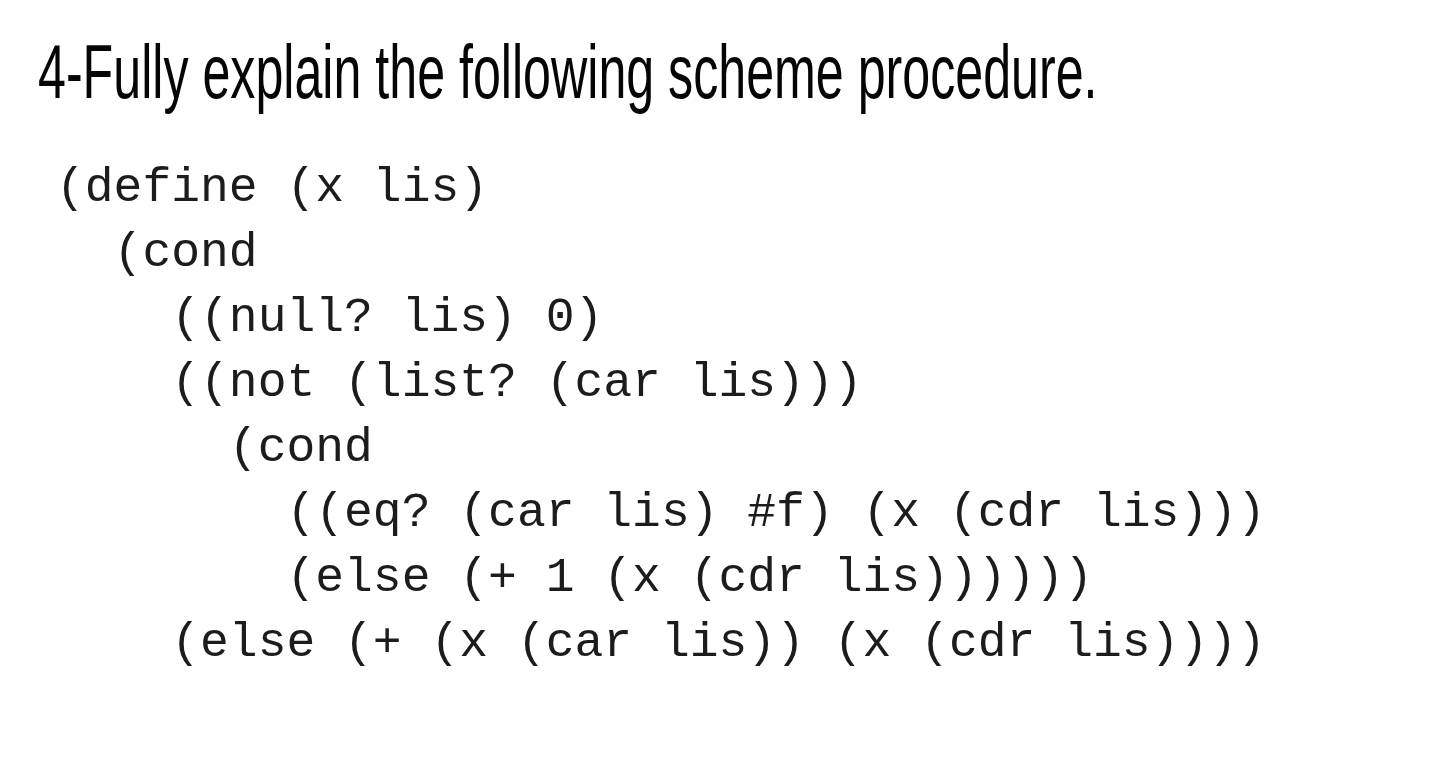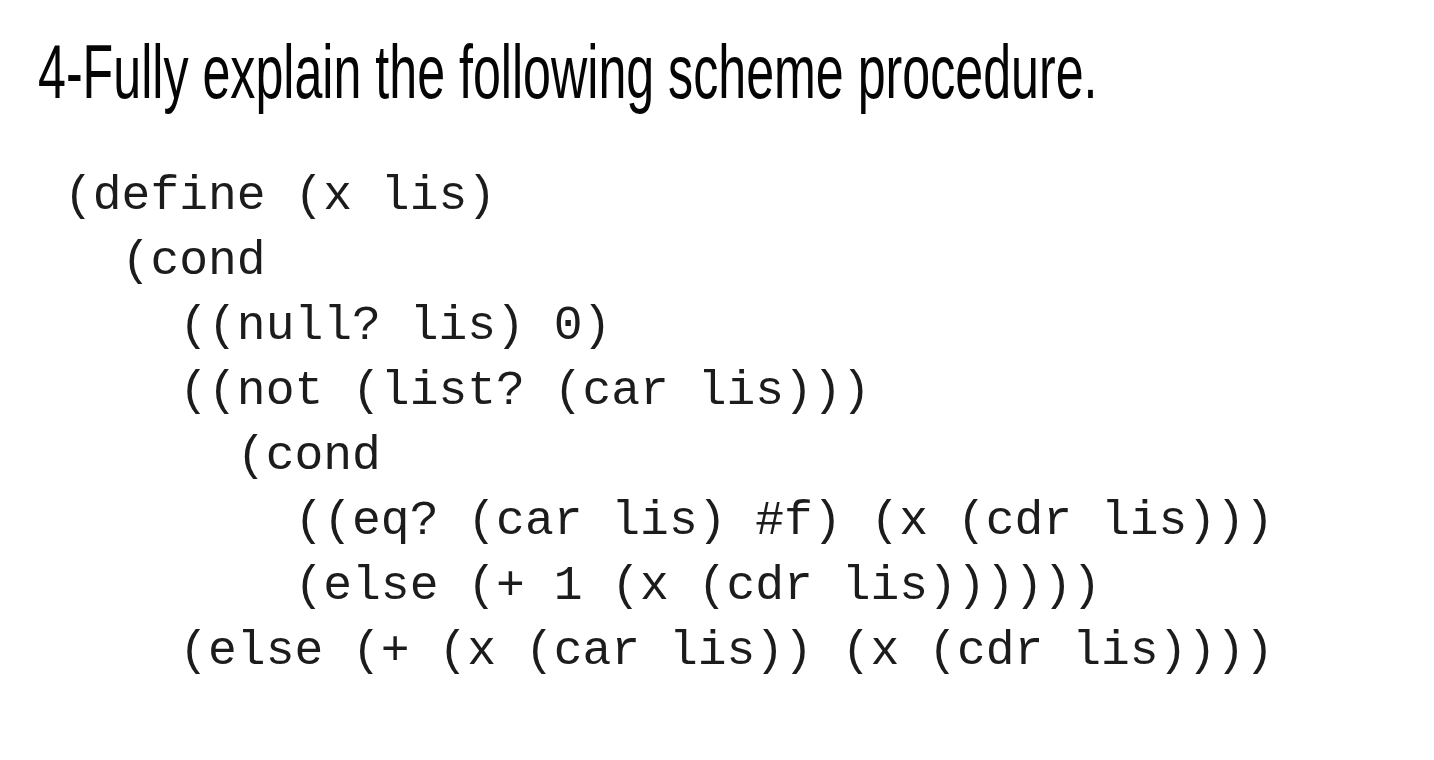--- a/index.html
+++ b/index.html
@@ -25,21 +25,21 @@
     color: #050505;
     white-space: nowrap;
     transform: scaleX(0.66);
     transform-origin: left top;
     letter-spacing: 0px;
   }
   .code-block {
     position: absolute;
     left: 56px;
     top: 156px;
-    margin: 8px;
+    margin: 0;
     font-family: "Liberation Mono", monospace;
     font-size: 48px;
     font-weight: 400;
     line-height: 65px;
     color: #1c1c1c;
     white-space: pre;
   }
   .code-line {
     height: 65px;
     white-space: pre;

